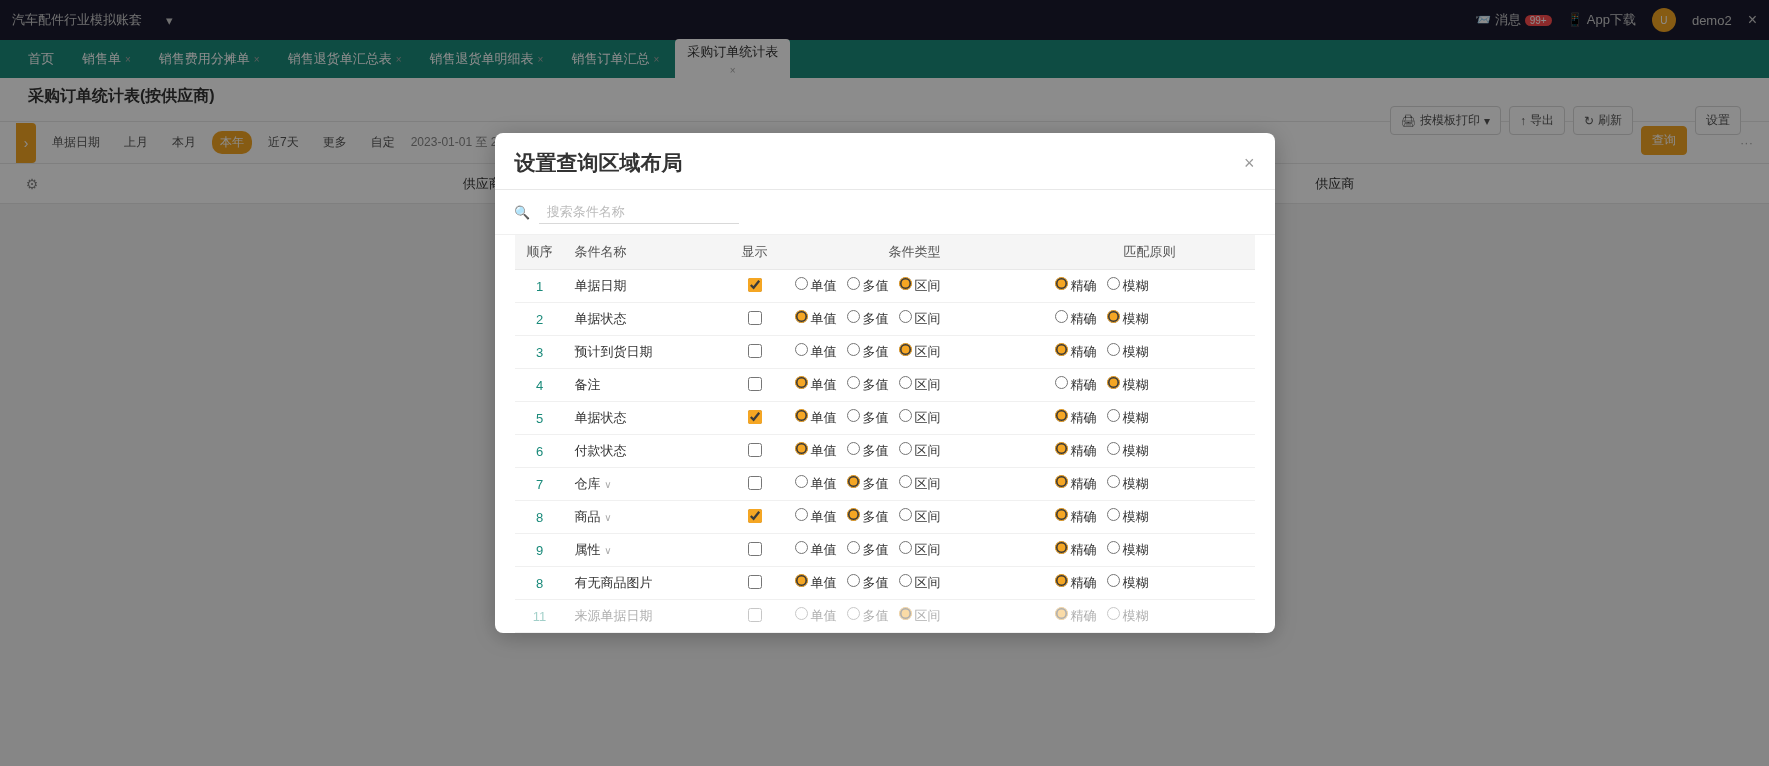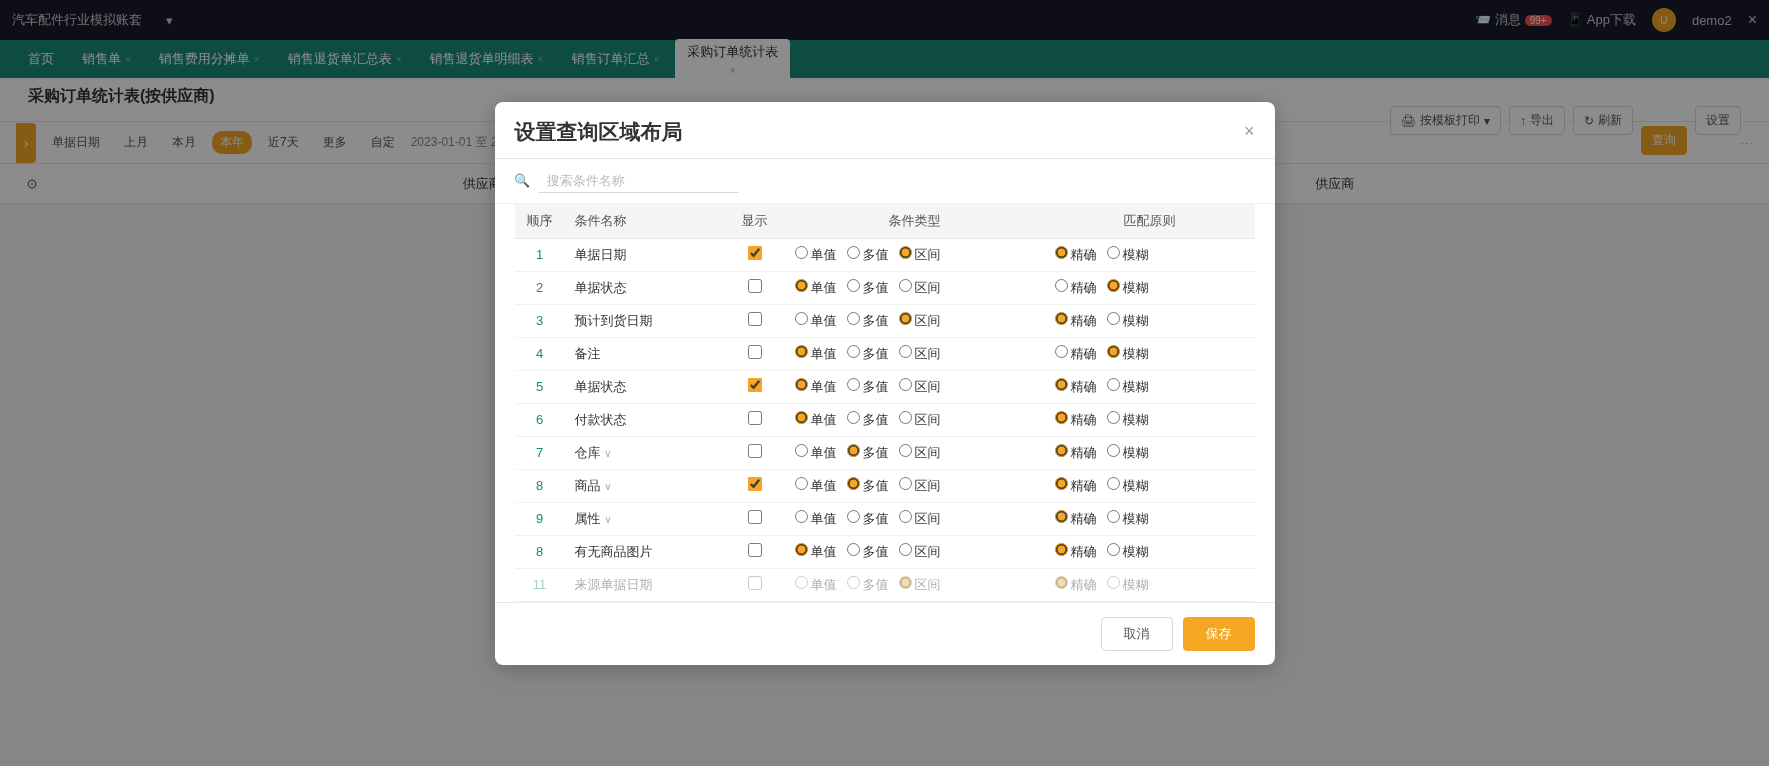--- a/index.html
+++ b/index.html
@@ -724,19 +724,15 @@
                     <input type="radio" name="match_10" style="">
                     <span>模糊</span>
                   </label>
                 </div>
               </td>
             </tr>
           </tbody>
       </table>
     </div>
 
-    <div class="dialog-footer">
-      <button class="btn-cancel">取消</button>
-      <button class="btn-save">保存</button>
-    </div>
 
   </div>
 </div>
 
 </body></html>

